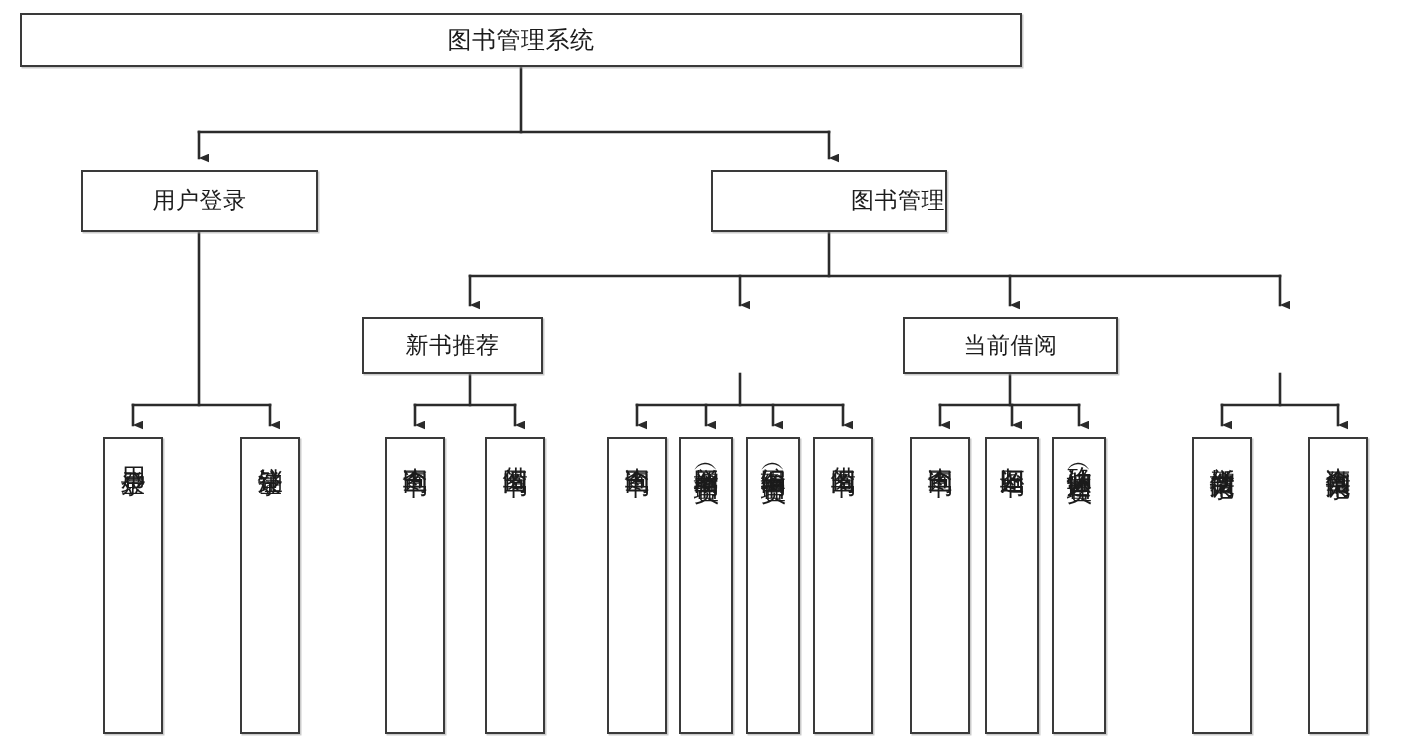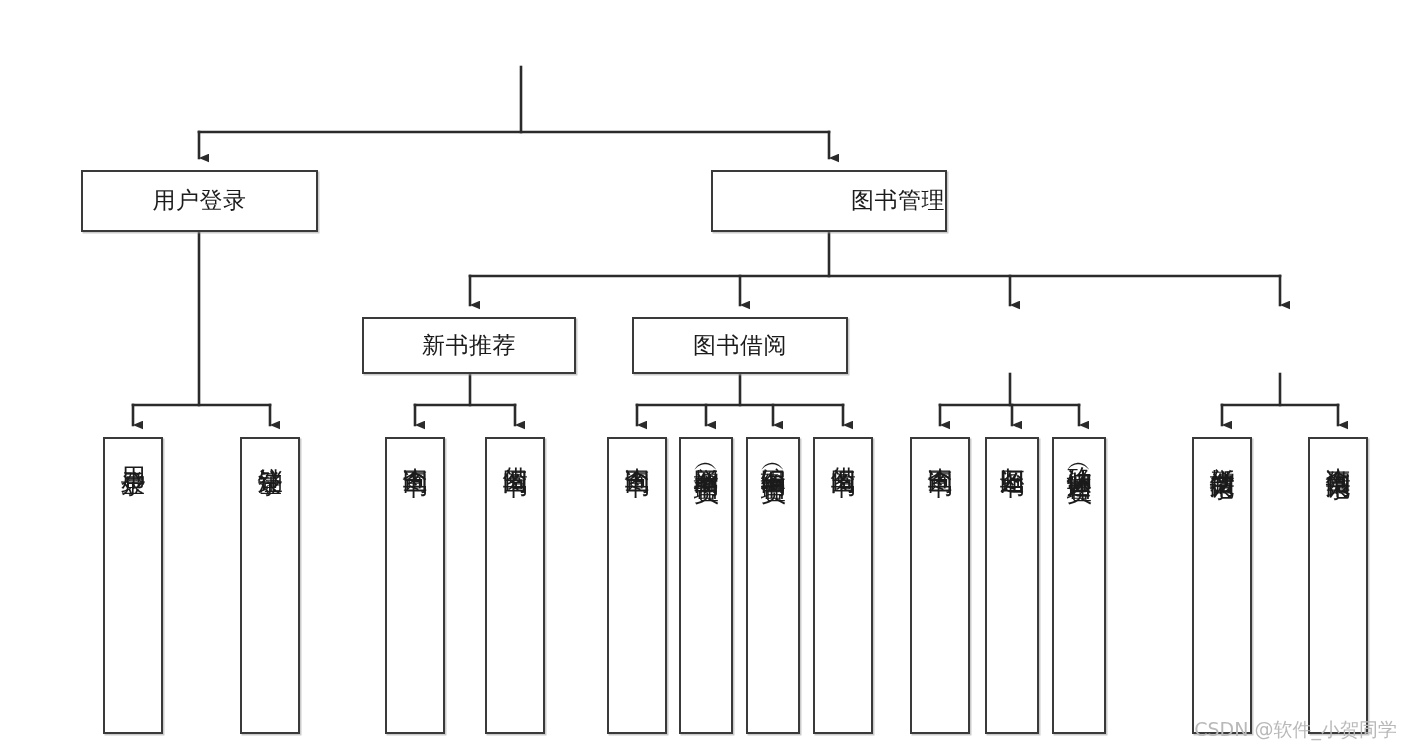--- a/index.html
+++ b/index.html
@@ -127,33 +127,36 @@
       <path d="M1012,405 L1012,425" marker-end="url(#arrow)"></path>
       <path d="M1079,405 L1079,425" marker-end="url(#arrow)"></path>
 
       <path d="M1280,374 L1280,405"></path>
       <path d="M1222,405 L1338,405"></path>
       <path d="M1222,405 L1222,425" marker-end="url(#arrow)"></path>
       <path d="M1338,405 L1338,425" marker-end="url(#arrow)"></path>
     </g>
   </svg>
 
+  <div class="node h root" style="left:20px; top:13px; width:1002px; height:54px;">
+    <span class="label">图书管理系统</span>
+  </div>
 
   <div class="node h" style="left:81px; top:170px; width:237px; height:62px;">
     <span class="label">用户登录</span>
   </div>
   <div class="node h" style="left:711px; top:170px; width:236px; height:62px;justify-content:flex-end;">
     <span class="label">图书管理</span>
   </div>
 
-  <div class="node h" style="left:362px; top:317px; width:214px; height:57px;">
+  <div class="node h" style="left:362px; top:317px; width:181px; height:57px;">
     <span class="label">新书推荐</span>
   </div>
-  <div class="node h" style="left:632px; top:317px; width:216px; height:57px;">
-    <span class="label">图书借阅</span>
+  <div class="node h" style="left:903px; top:317px; width:215px; height:57px;">
+    <span class="label">当前借阅</span>
   </div>
 
   <div class="node v" style="left:103px; top:437px; width:60px; height:297px;">
     <span class="label">用户登录</span>
   </div>
   <div class="node v" style="left:240px; top:437px; width:60px; height:297px;">
     <span class="label">注销登录</span>
   </div>
 
   <div class="node v" style="left:385px; top:437px; width:60px; height:297px;">
@@ -186,15 +189,14 @@
     <span class="label">确认归还（管理员）</span>
   </div>
 
   <div class="node v" style="left:1192px; top:437px; width:60px; height:297px;">
     <span class="label">新增借阅记录</span>
   </div>
   <div class="node v" style="left:1308px; top:437px; width:60px; height:297px;">
     <span class="label">查询借阅记录</span>
   </div>
 
-  <div id="watermark">CSDN @软件_小贺同学</div>
 
 </div>
 
 </body></html>

